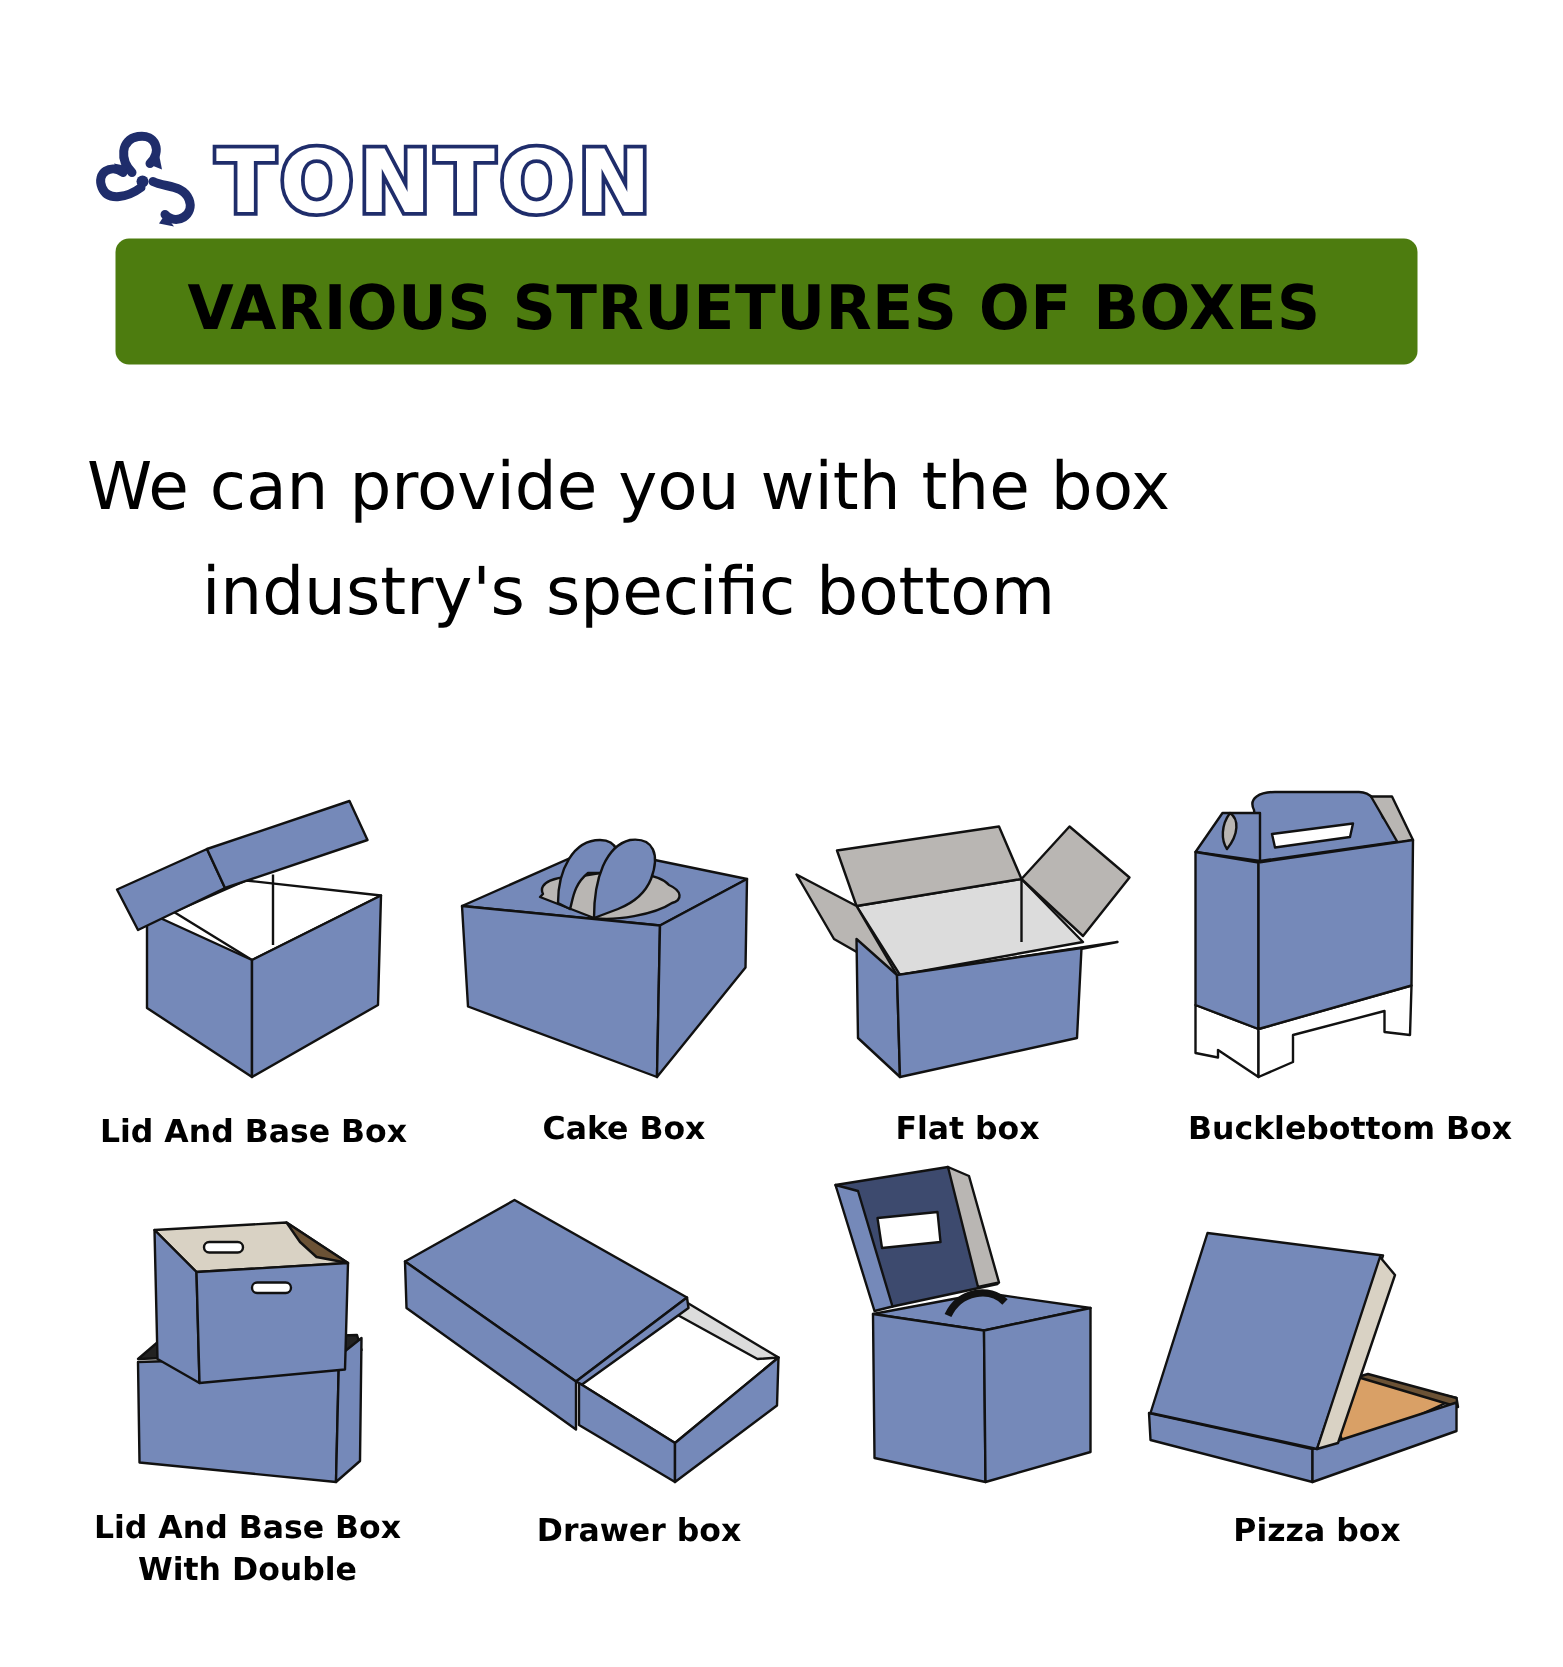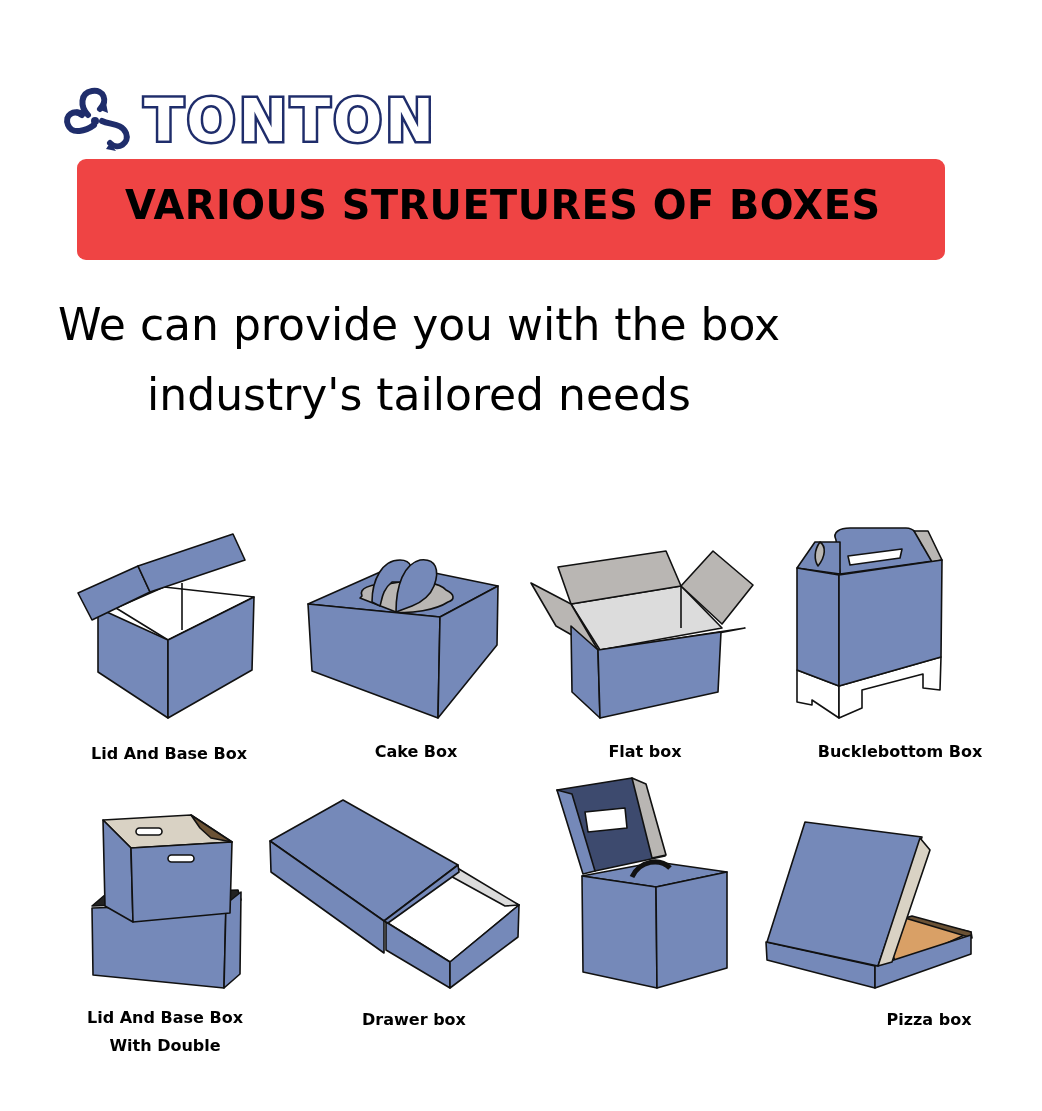--- a/index.html
+++ b/index.html
@@ -1,26 +1,26 @@
 <!DOCTYPE html>
 <html><head>
 <meta charset="utf-8">
 <style>
   html, body { margin: 0; padding: 0; background: #ffffff; }
   body { width: 1042px; height: 1111px; position: relative; overflow: hidden; font-family: "DejaVu Sans", sans-serif; color: #000; }
   .logo { position: absolute; left: 58px; top: 48px; height: 72px; display: flex; align-items: center; margin-top: 37px; }
   .logo-icon { width: 76px; height: 72px; }
   .logo-text { margin-left: 10px; font-family: "DejaVu Sans", sans-serif; font-weight: 900; font-size: 58px; letter-spacing: 3px; color: #fff; -webkit-text-stroke: 5px #1f2d6b; paint-order: stroke fill; line-height: 72px; }
-  .banner { position: absolute; left: 77px; top: 159px; width: 868px; height: 101px; background: #ef4444; border-radius: 9px; }
+  .banner { position: absolute; left: 77px; top: 159px; width: 868px; height: 84px; background: #4d7c0f; border-radius: 9px; }
   .banner-title { position: absolute; left: 48px; top: 0; height: 93px; line-height: 93px; font-weight: 800; font-size: 41px; letter-spacing: 0.5px; transform: scaleX(0.97); transform-origin: left center; white-space: nowrap; }
   .tagline { position: absolute; left: 0; top: 290px; width: 838px; text-align: center; font-size: 44px; line-height: 70px; font-weight: 500; }
   .tagline div { white-space: nowrap; }
   .item { position: absolute; }
   .item svg { position: absolute; overflow: visible; }
-  .label { position: absolute; text-align: center; font-weight: 700; font-size: 16px; line-height: 28px; white-space: nowrap; transform: translateX(-50%); }
+  .label { position: absolute; text-align: center; font-weight: 700; font-size: 21px; line-height: 28px; white-space: nowrap; transform: translateX(-50%); }
 </style>
 </head>
 <body>
 
 <div class="logo">
   <svg class="logo-icon" viewBox="0 0 76 72">
     <g fill="none" stroke="#1f2d6b" stroke-width="6" stroke-linecap="round">
       <path d="M30 30 C22 22, 22 8, 34 6 C46 4, 50 16, 42 24"></path>
       <path d="M36 40 C28 46, 14 50, 10 40 C6 30, 16 24, 24 30"></path>
       <path d="M44 36 C52 40, 64 38, 68 48 C72 58, 60 66, 52 58"></path>
@@ -34,21 +34,21 @@
   </svg>
   <span class="logo-text">TONTON</span>
 </div>
 
 <div class="banner">
   <div class="banner-title">VARIOUS STRUETURES OF BOXES</div>
 </div>
 
 <div class="tagline">
   <div>We can provide you with the box</div>
-  <div>industry's tailored needs</div>
+  <div>industry's specific bottom</div>
 </div>
 
 <div class="item" style="left:0;top:0;">
   <svg style="left:0;top:0;" width="1042" height="1111">
     <g stroke="#111" stroke-width="1.6" stroke-linejoin="round">
       <polygon points="116,608 164,587 254,597 168,640" fill="#fff"></polygon>
       <line x1="182" y1="583" x2="182" y2="630"></line>
       <polygon points="98,608 168,640 168,718 98,672" fill="#7589b9"></polygon>
       <polygon points="168,640 254,597 252,670 168,718" fill="#7589b9"></polygon>
       <polygon points="78,593 138,566 150,592 92,620" fill="#7589b9"></polygon>
@@ -138,21 +138,21 @@
     <g stroke="#111" stroke-width="1.6" stroke-linejoin="round">
       <polygon points="386,922 436,868 519,905 450,962" fill="#fff"></polygon>
       <polygon points="436,868 459,869 519,905 505,906" fill="#dcdcdc"></polygon>
       <polygon points="386,922 450,962 450,988 386,950" fill="#7589b9"></polygon>
       <polygon points="450,962 519,905 518,937 450,988" fill="#7589b9"></polygon>
       <polygon points="270,841 343,800 458,865 384,921" fill="#7589b9"></polygon>
       <polygon points="270,841 384,921 384,953 271,872" fill="#7589b9"></polygon>
       <polygon points="384,921 458,865 459,872 388,923" fill="#7589b9"></polygon>
     </g>
   </svg>
-  <div class="label" style="left:414px;top:1006px;">
+  <div class="label" style="left:426px;top:1006px;">
     <div>Drawer box</div>
   </div>
 </div>
 
 <div class="item" style="left:0;top:0;">
   <svg style="left:0;top:0;" width="1042" height="1111">
     <g stroke="#111" stroke-width="1.6" stroke-linejoin="round">
       <polygon points="557,790 632,778 665,856 595,871" fill="#3d4a6e"></polygon>
       <polygon points="557,790 572,794 595,871 583,874" fill="#7589b9"></polygon>
       <polygon points="632,778 646,784 666,855 652,858" fill="#b9b6b3"></polygon>
@@ -171,16 +171,16 @@
   <svg style="left:0;top:0;" width="1042" height="1111">
     <g stroke="#111" stroke-width="1.6" stroke-linejoin="round">
       <polygon points="880,922 909,918 971,932 897,966" fill="#d9a066"></polygon>
       <polygon points="905,918 912,916 971,932 972,938" fill="#6b5235"></polygon>
       <polygon points="766,942 875,966 875,988 767,960" fill="#7589b9"></polygon>
       <polygon points="875,966 971,935 971,954 875,988" fill="#7589b9"></polygon>
       <polygon points="805,822 922,837 878,966 767,942" fill="#7589b9"></polygon>
       <polygon points="920,838 930,850 892,962 878,966" fill="#d9d2c4"></polygon>
     </g>
   </svg>
-  <div class="label" style="left:929px;top:1006px;">
+  <div class="label" style="left:878px;top:1006px;">
     <div>Pizza box</div>
   </div>
 </div>
 
 </body></html>

